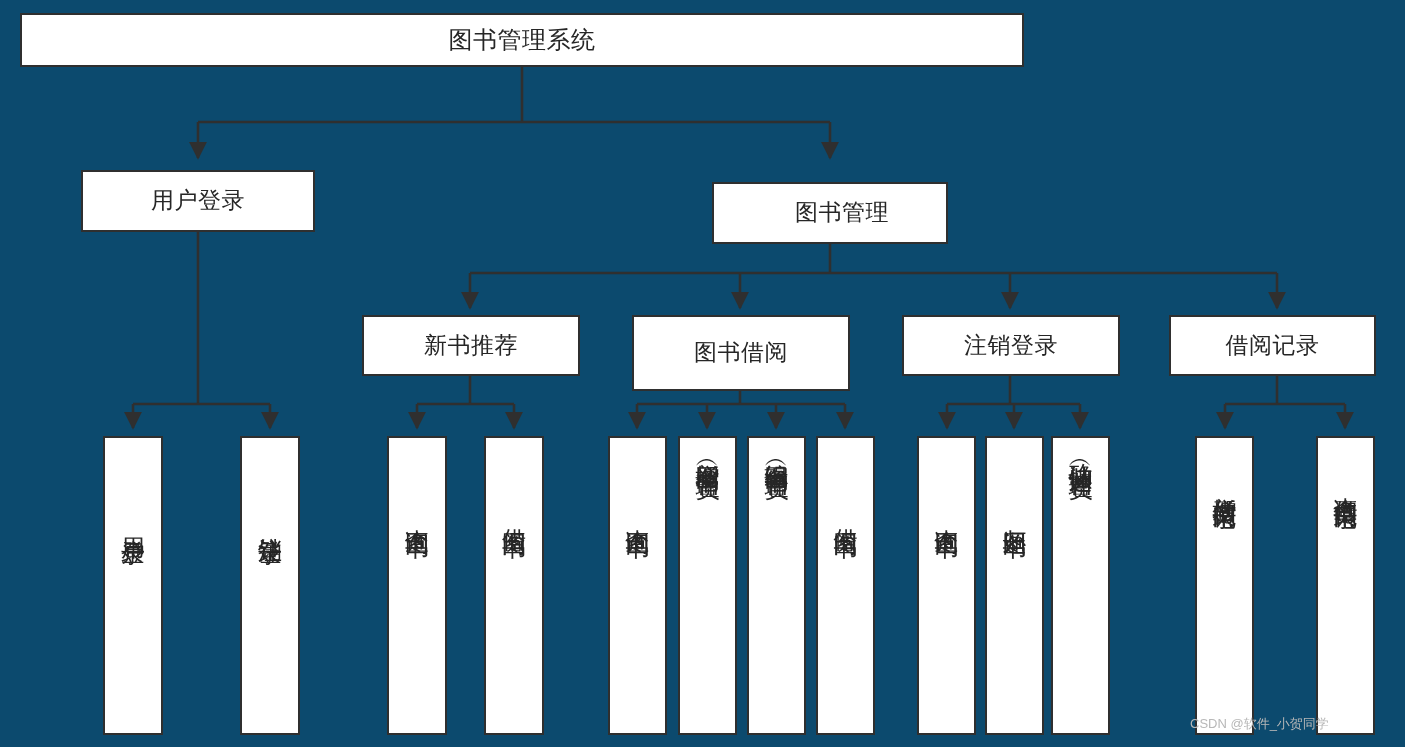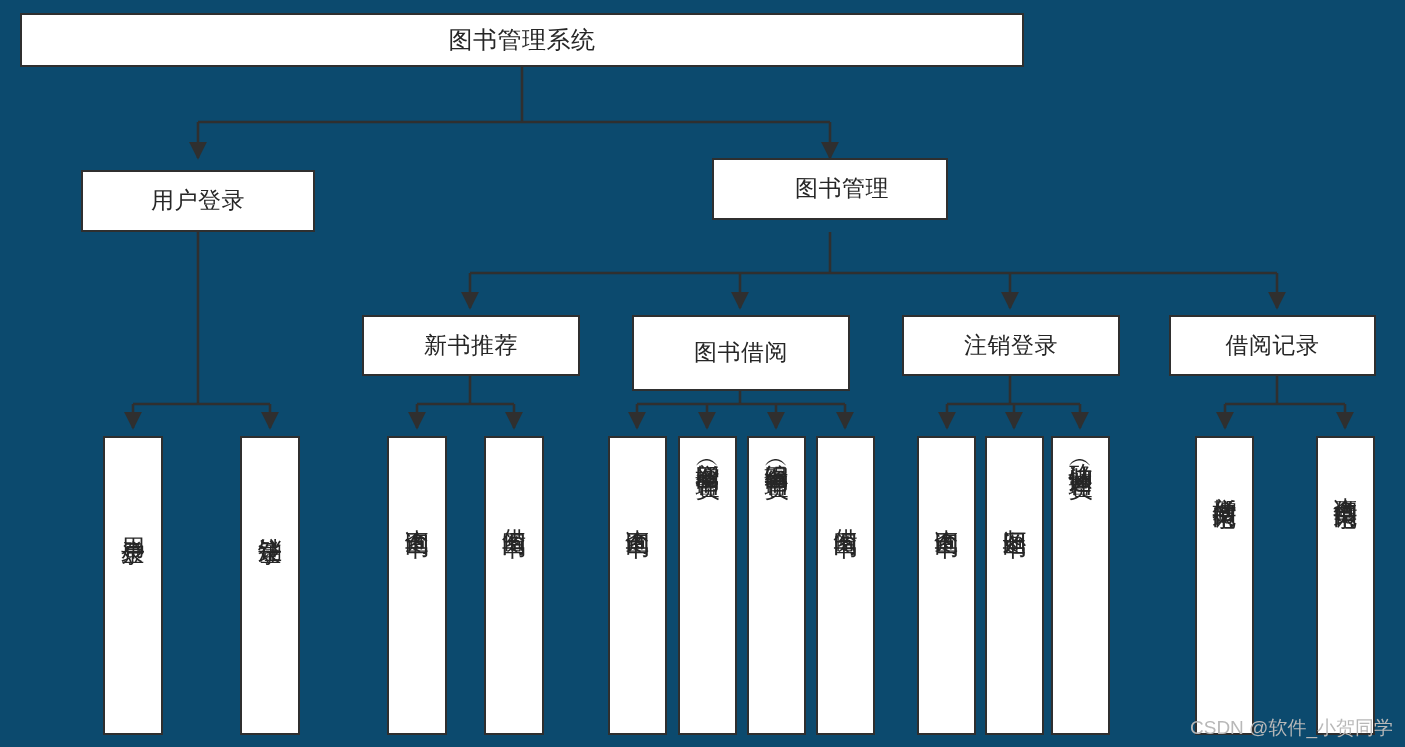--- a/index.html
+++ b/index.html
@@ -57,21 +57,21 @@
     font-size: 24px;
     line-height: 1.0;
     letter-spacing: 2px;
     white-space: nowrap;
   }
   #root-node .label {
     font-size: 24px;
   }
   .watermark {
     position: absolute;
-    font-size: 19px;
+    font-size: 13px;
     color: #b8b8b8;
     white-space: nowrap;
     user-select: none;
   }
 </style>
 </head>
 <body>
 
 <div id="diagram-root">
 
@@ -125,21 +125,21 @@
     </g>
   </svg>
 
   <div class="node horizontal" id="root-node" style="left:20px; top:13px; width:1004px; height:54px;">
     <span class="label">图书管理系统</span>
   </div>
 
   <div class="node horizontal" style="left:81px; top:170px; width:234px; height:62px;">
     <span class="label">用户登录</span>
   </div>
-  <div class="node horizontal" style="left:712px; top:158px; width:236px; height:62px;padding-left:24px;">
+  <div class="node horizontal" style="left:712px; top:182px; width:236px; height:62px;padding-left:24px;">
     <span class="label">图书管理</span>
   </div>
 
   <div class="node horizontal" style="left:362px; top:315px; width:218px; height:61px;">
     <span class="label">新书推荐</span>
   </div>
   <div class="node horizontal" style="left:632px; top:315px; width:218px; height:76px;">
     <span class="label">图书借阅</span>
   </div>
   <div class="node horizontal" style="left:902px; top:315px; width:218px; height:61px;">

